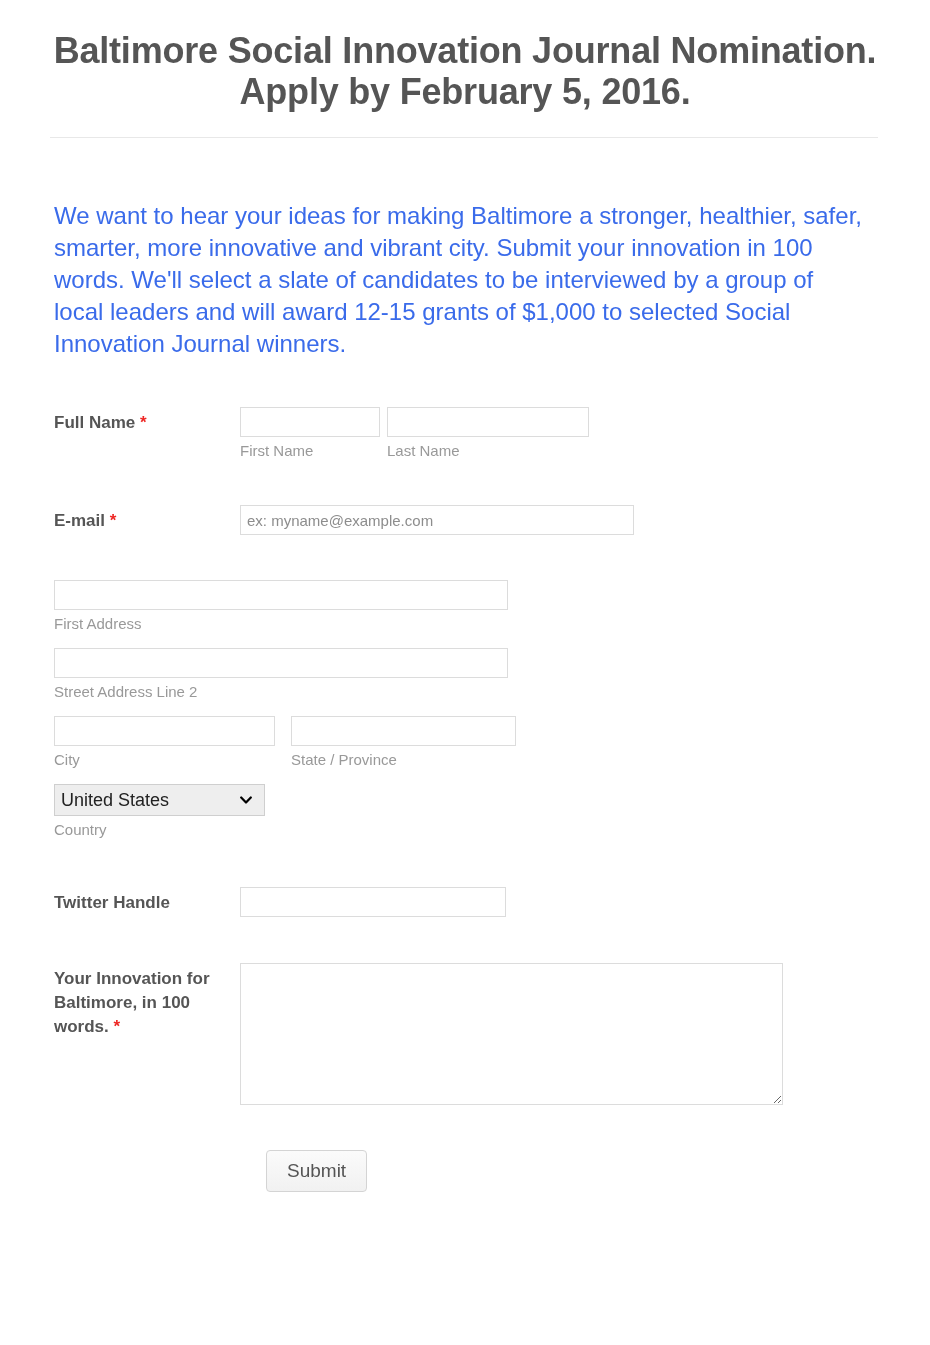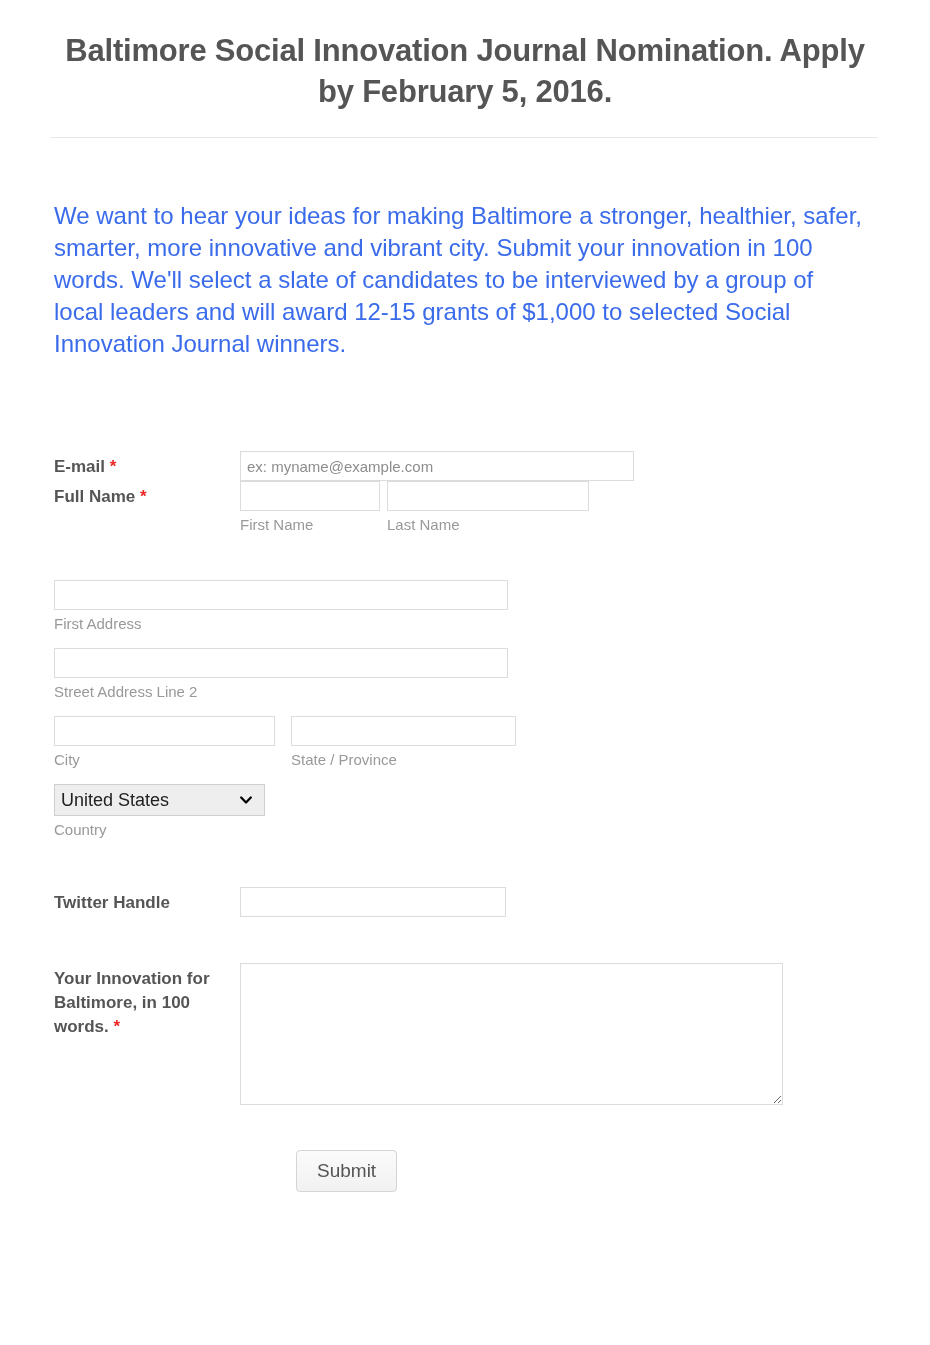--- a/index.html
+++ b/index.html
@@ -15,21 +15,21 @@
     -webkit-font-smoothing: antialiased;
     overflow: hidden;
   }
 
   
   .form-header {
     padding: 30px 50px 0 50px;
   }
   .form-title {
     margin: 0;
-    font-size: 31px;
+    font-size: 36px;
     line-height: 41px;
     font-weight: bold;
     color: #555555;
     text-align: center;
     letter-spacing: -0.2px;
   }
   .header-rule {
     margin: 25px 0 0 0;
     height: 1px;
     background: #e8e8e8;
@@ -161,21 +161,20 @@
     width: 543px;
     height: 142px;
     font-size: 15px;
     padding: 5px 6px;
     resize: vertical;
     display: block;
   }
 
   .submit-row {
     padding: 45px 0 0 266px;
-    margin-left: 30px;
   }
   .submit-btn {
     font-family: "Liberation Sans", sans-serif;
     font-size: 19px;
     color: #555555;
     padding: 9px 20px;
     background: linear-gradient(to bottom, #fbfbfb 0%, #f1f1f1 100%);
     border: 1px solid #d4d4d4;
     border-radius: 4px;
     cursor: pointer;
@@ -194,46 +193,46 @@
   <h1 class="form-title">Baltimore Social Innovation Journal Nomination. Apply by February 5, 2016.</h1>
   <div class="header-rule"></div>
 </div>
 
 <div class="intro-block">
   <p class="intro-text">We want to hear your ideas for making Baltimore a stronger, healthier, safer, smarter, more innovative and vibrant city. Submit your innovation in 100 words. We'll select a slate of candidates to be interviewed by a group of local leaders and will award 12-15 grants of $1,000 to selected Social Innovation Journal winners.</p>
 </div>
 
 <form class="form">
 
+  <div class="form-row">
+    <div class="form-label">
+      <span>Full Name</span>
+      <span class="req">*</span>
+    </div>
+    <div class="form-field">
+      <div class="name-group">
+        <div class="name-col-first">
+          <input class="txt" type="text" value="" style="">
+          <div class="sub-label">First Name</div>
+        </div>
+        <div class="name-col-last">
+          <input class="txt" type="text" value="" style="">
+          <div class="sub-label">Last Name</div>
+        </div>
+      </div>
+    </div>
+  </div>
+
   <div class="form-row gap-email">
     <div class="form-label">
       <span>E-mail</span>
       <span class="req">*</span>
     </div>
     <div class="form-field">
       <input class="txt email-input" type="text" placeholder="ex: myname@example.com" style="">
-    </div>
-  </div>
-
-  <div class="form-row">
-    <div class="form-label">
-      <span>Full Name</span>
-      <span class="req">*</span>
-    </div>
-    <div class="form-field">
-      <div class="name-group">
-        <div class="name-col-first">
-          <input class="txt" type="text" value="" style="">
-          <div class="sub-label">First Name</div>
-        </div>
-        <div class="name-col-last">
-          <input class="txt" type="text" value="" style="">
-          <div class="sub-label">Last Name</div>
-        </div>
-      </div>
     </div>
   </div>
 
   <div class="form-row gap-addr">
     <div class="form-field">
 
       <div>
         <input class="txt addr-input" type="text" value="" style="">
         <div class="sub-label">First Address</div>
       </div>

